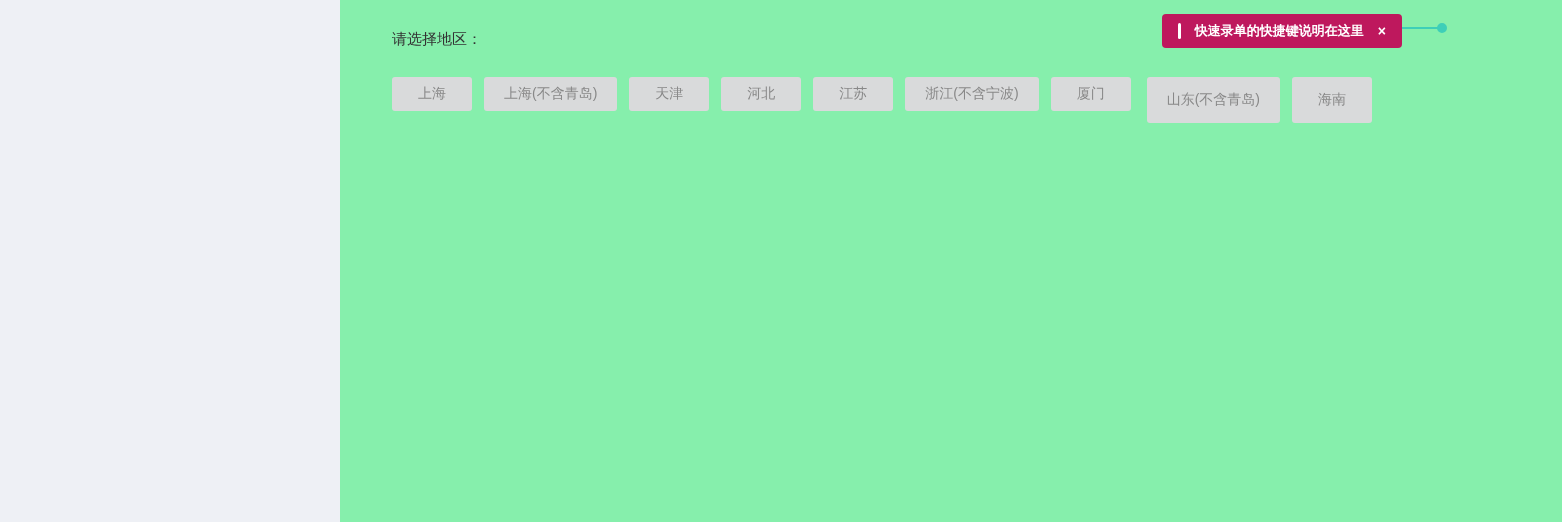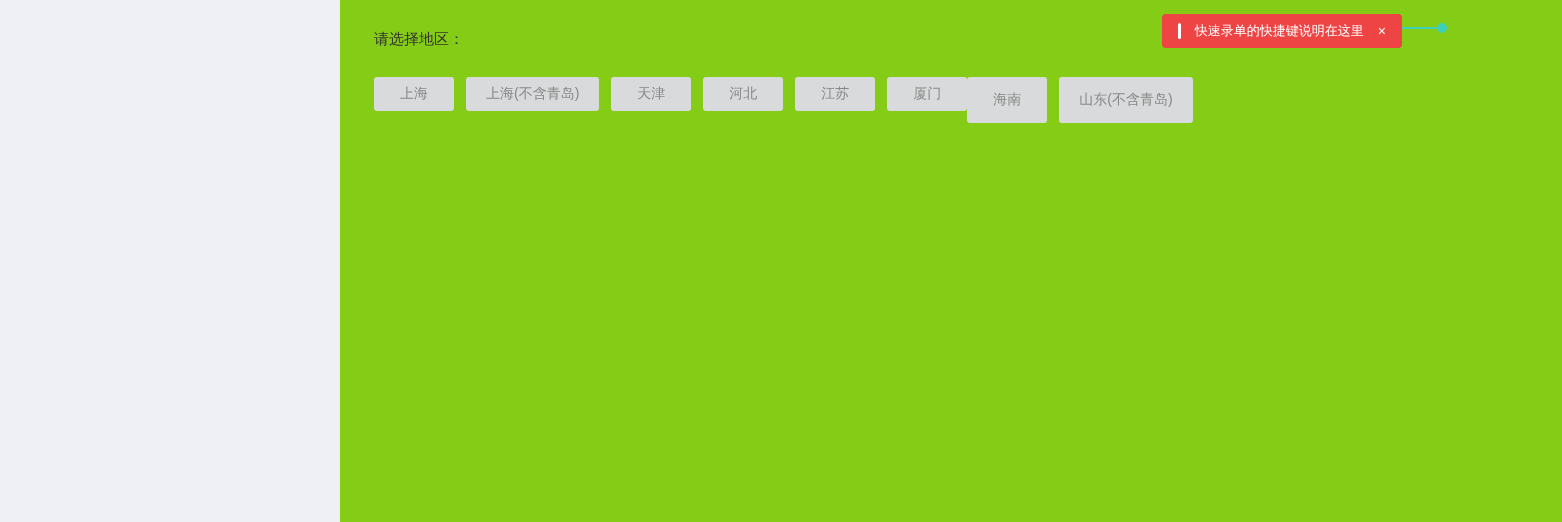--- a/index.html
+++ b/index.html
@@ -25,35 +25,35 @@
       height: 522px;
       background: #eef0f5;
     }
 
     .main-content {
       position: absolute;
       left: 340px;
       top: 0;
       right: 0;
       bottom: 0;
-      background: #84cc16;
-      padding: 30px 34px;
+      background: #86efac;
+      padding: 30px 52px;
     }
 
     .page-title {
       font-size: 15px;
       color: #333;
       margin-bottom: 28px;
       font-weight: normal;
     }
 
     .region-buttons {
       display: flex;
       flex-wrap: wrap;
-      gap: 0;
+      gap: 16px;
       margin-top: 17px;
     }
 
     .region-btn {
       display: inline-flex;
       align-items: center;
       justify-content: center;
       padding: 8px 20px;
       background: #d9dadb;
       color: #888;
@@ -63,30 +63,31 @@
       cursor: pointer;
       min-width: 80px;
       font-family: 'Microsoft YaHei', 'PingFang SC', sans-serif;
     }
 
     
     .tooltip-banner {
       position: absolute;
       top: 14px;
       right: 160px;
-      background: #ef4444;
+      background: #be185d;
       color: #fff;
       font-size: 13px;
       padding: 8px 16px;
       border-radius: 4px;
       display: flex;
       align-items: center;
       gap: 10px;
       white-space: nowrap;
       z-index: 100;
+      font-weight: bold;
     }
 
     .tooltip-banner::before {
       content: '';
       display: inline-block;
       width: 3px;
       height: 16px;
       background: #fff;
       border-radius: 2px;
       margin-right: 4px;
@@ -130,25 +131,26 @@
   <div class="page-title">请选择地区：</div>
 
   <div class="region-buttons">
 
   <div style="display: flex; gap: 12px; margin-bottom: 12px;">
         <button class="region-btn">上海</button>
         <button class="region-btn">上海(不含青岛)</button>
         <button class="region-btn">天津</button>
         <button class="region-btn">河北</button>
         <button class="region-btn">江苏</button>
+        <button class="region-btn">浙江(不含宁波)</button>
         <button class="region-btn">厦门</button>
       </div>
       <div style="display: flex; gap: 12px;">
+        <button class="region-btn">山东(不含青岛)</button>
         <button class="region-btn">海南</button>
-        <button class="region-btn">山东(不含青岛)</button>
       </div>
     </div>
 </div>
 
 <div class="tooltip-banner">
   <span>快速录单的快捷键说明在这里</span>
   <span class="tooltip-close">×</span>
 </div>
 
 <div class="connector-line"></div>

